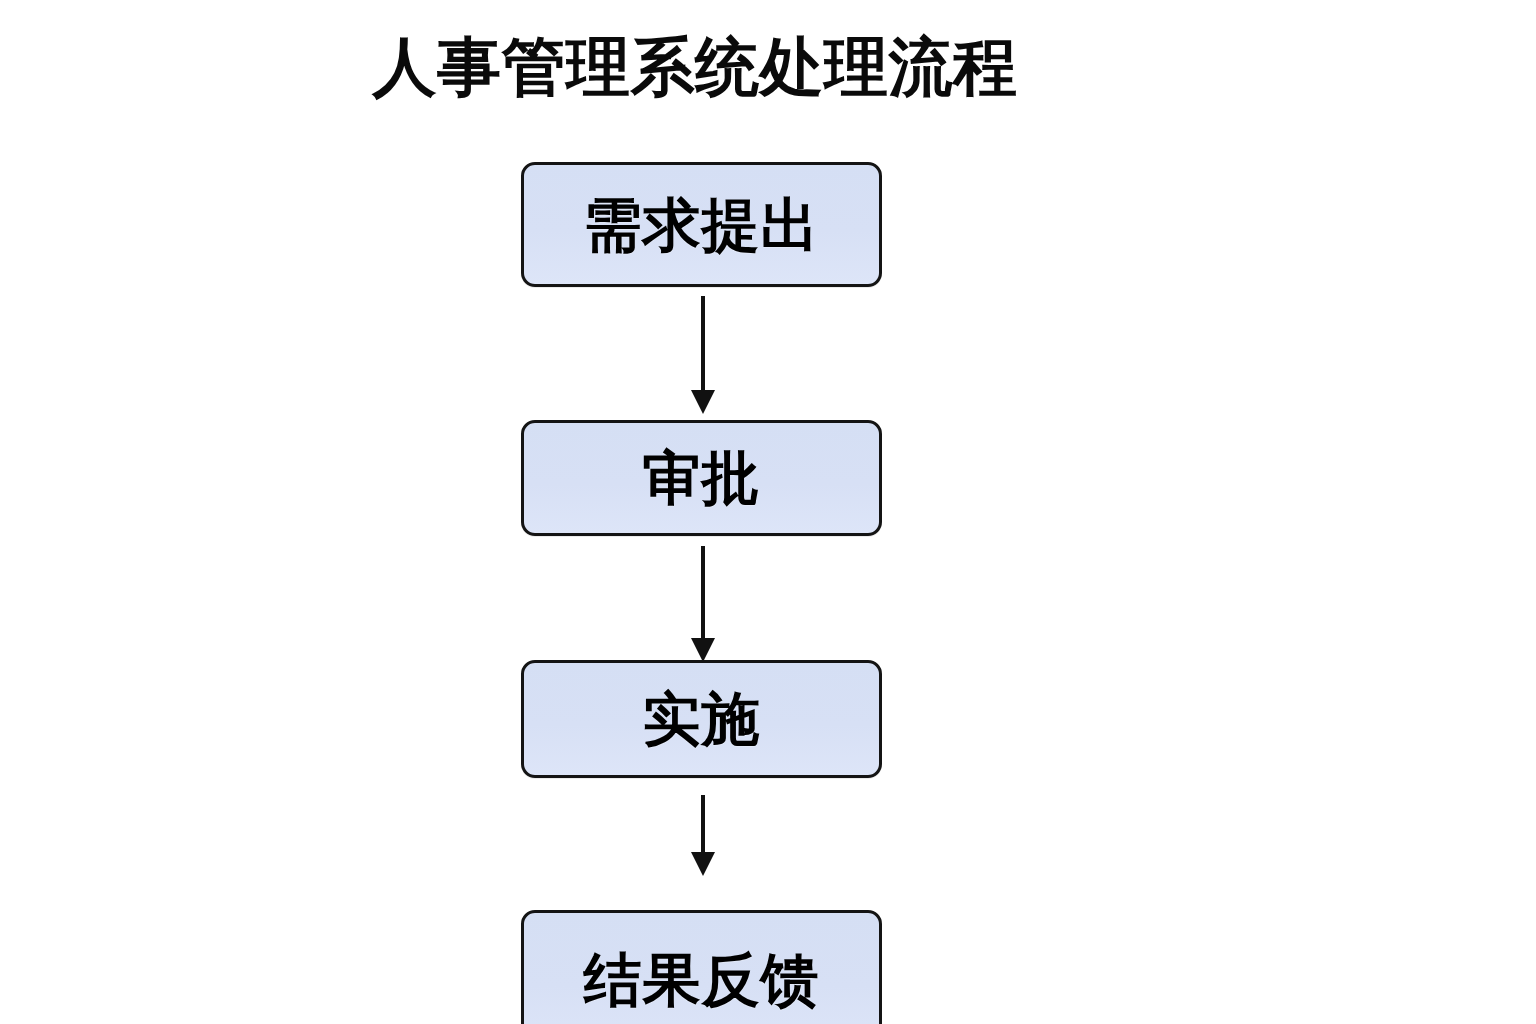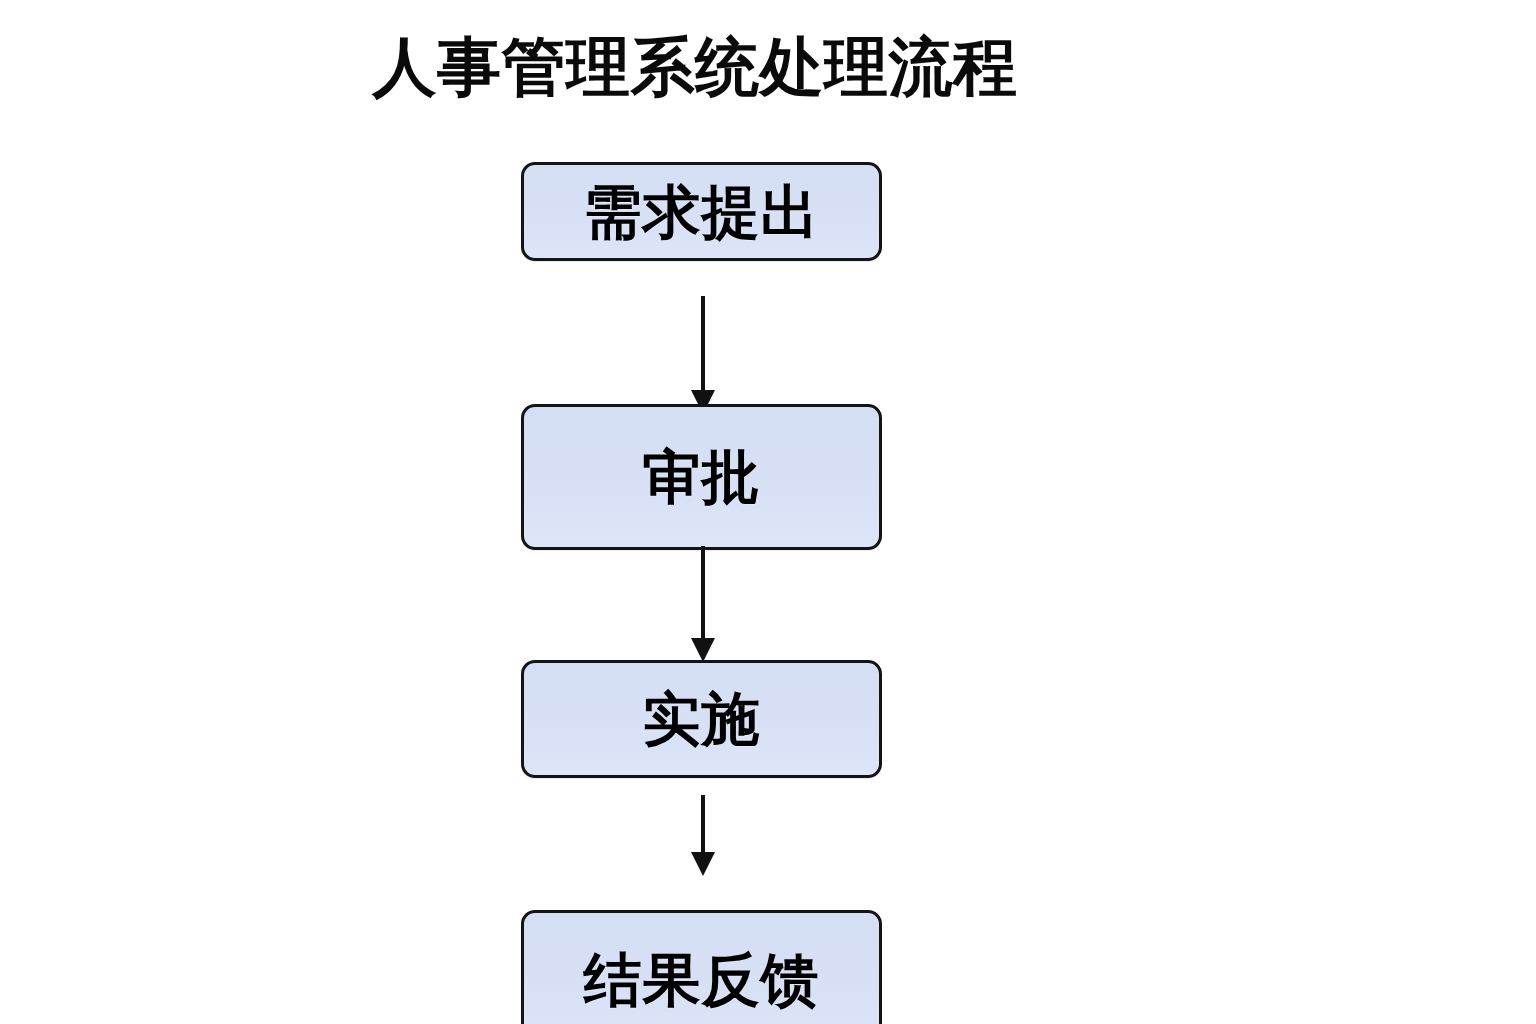--- a/index.html
+++ b/index.html
@@ -57,22 +57,22 @@
   .node-label {
     font-size: 58px;
     line-height: 58px;
     font-weight: 700;
     color: #000000;
     letter-spacing: 1px;
     white-space: nowrap;
     text-shadow: 0 1px 0 rgba(255,255,255,0.25);
   }
 
-  #node-0 { top: 162px; height: 99px; }
-  #node-1 { top: 404px; height: 146px; }
+  #node-0 { top: 162px; height: 125px; }
+  #node-1 { top: 420px; height: 116px; }
   #node-2 { top: 660px; height: 118px; }
   #node-3 { top: 874px; height: 139px; margin-top: 36px; }
 
   
   .connector {
     position: absolute;
     left: 681px;
     width: 44px;
     pointer-events: none;
   }

